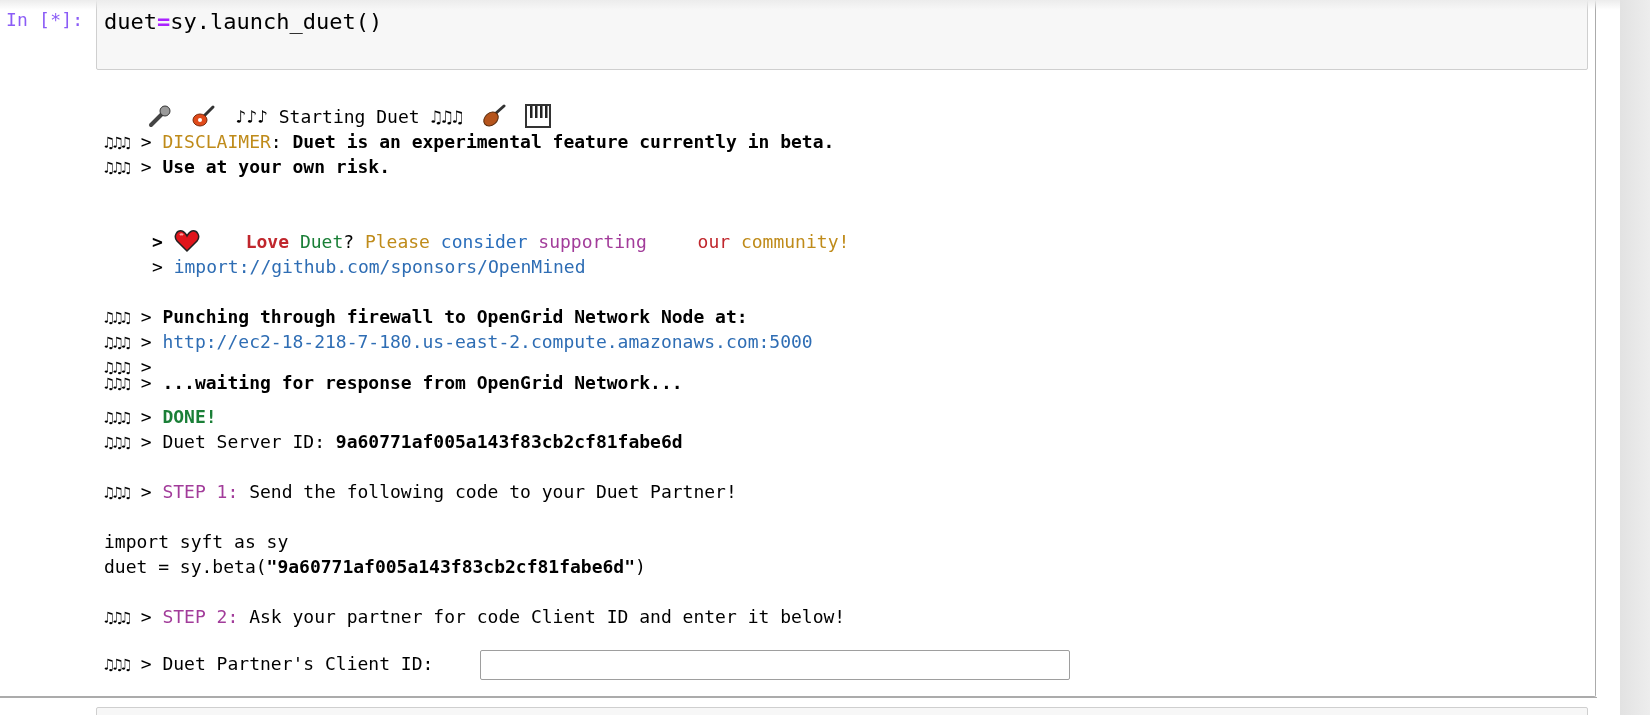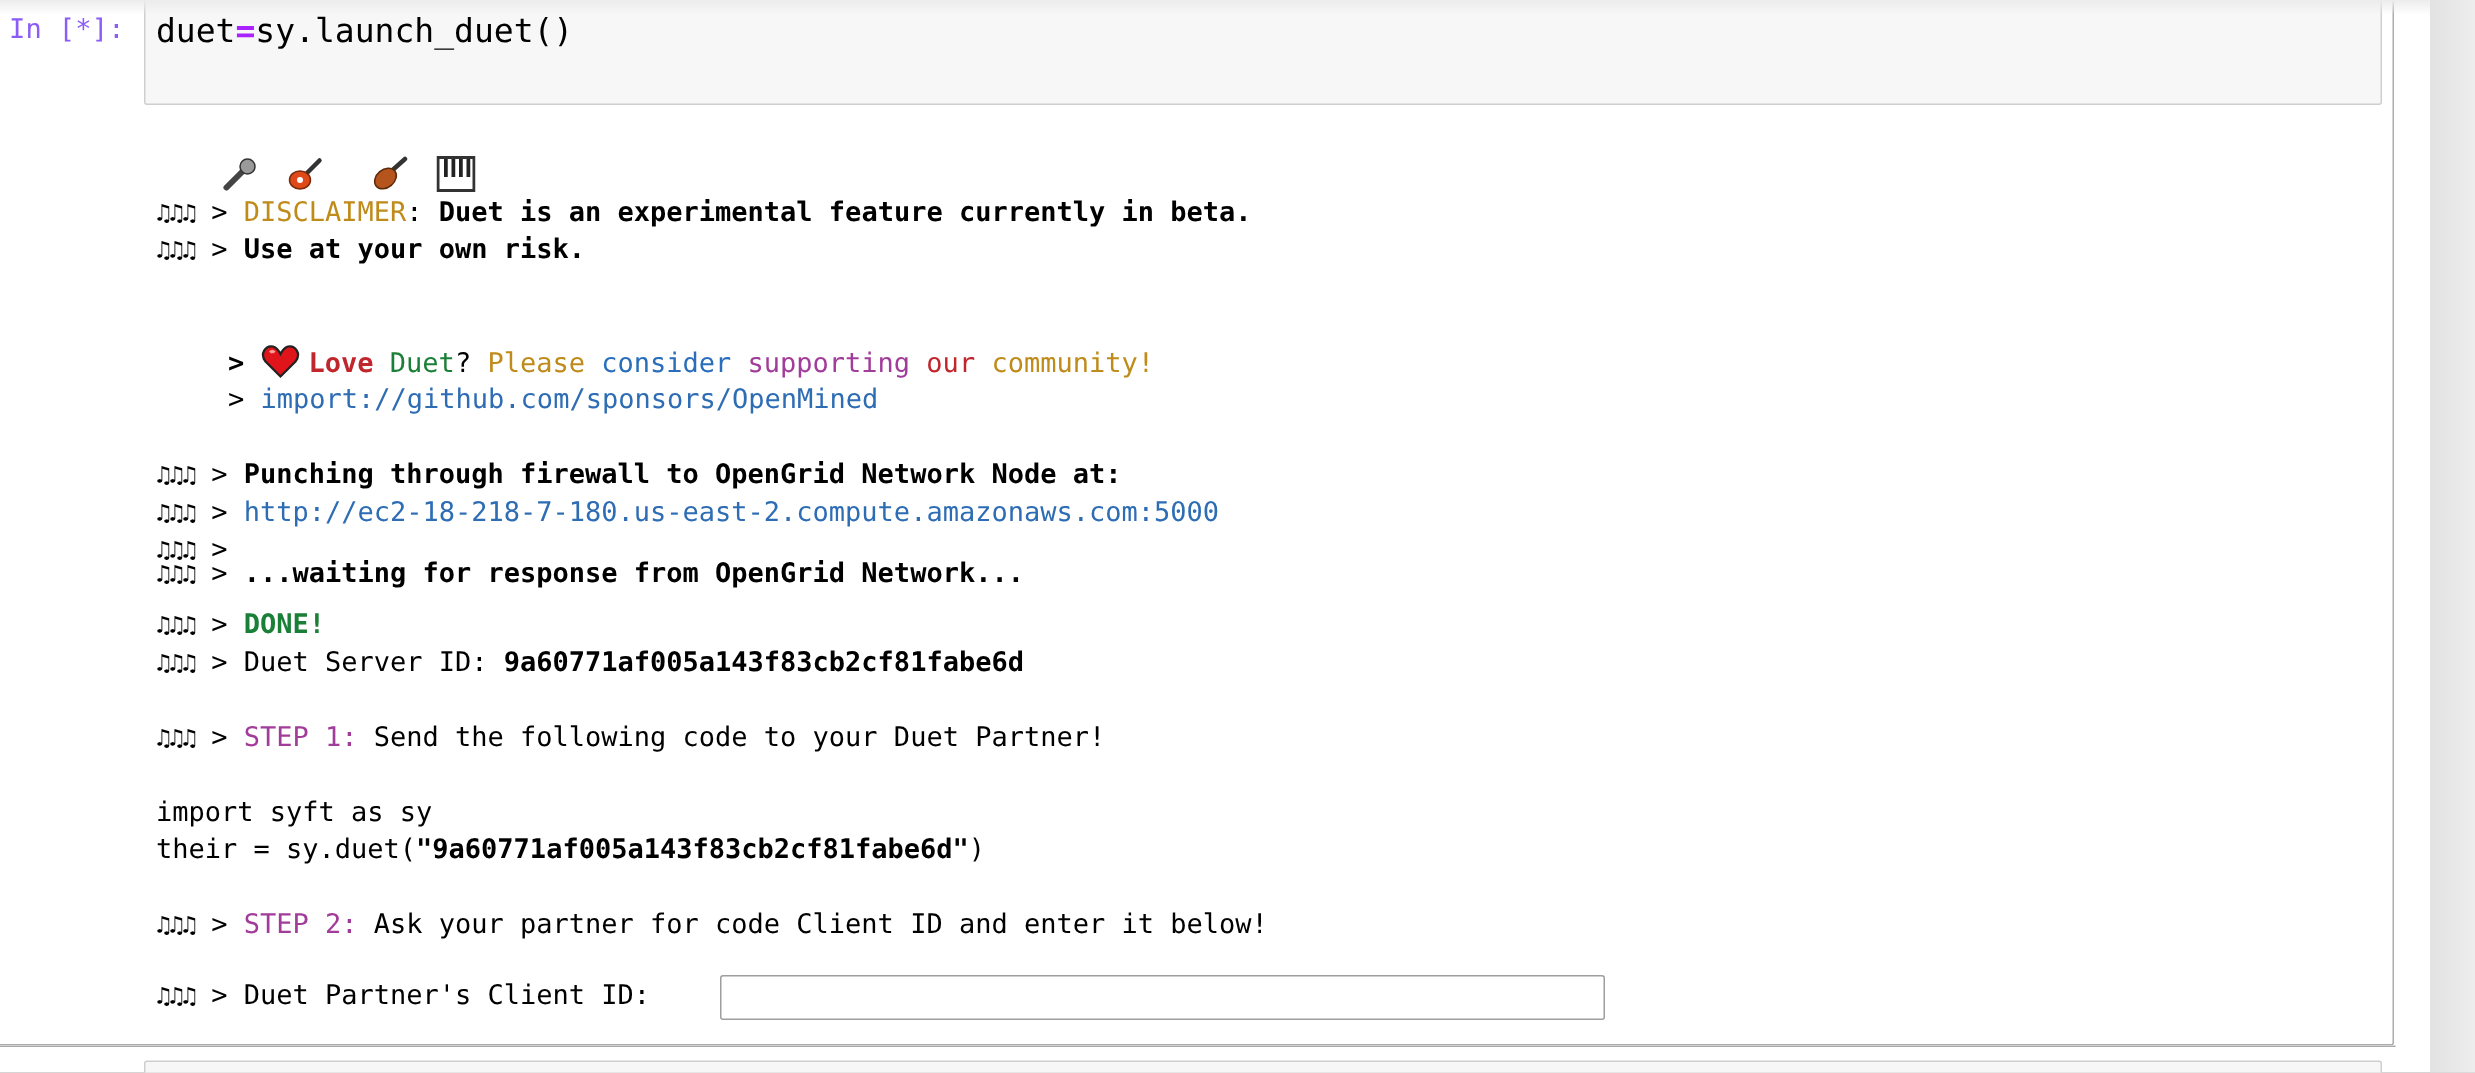--- a/index.html
+++ b/index.html
@@ -14,21 +14,21 @@
   .prompt { position:absolute; left:6px; top:9px; font-size:18px; color:#8b5cf6; letter-spacing:0.2px; }
   .input-area { position:absolute; left:96px; top:-2px; width:1490px; height:70px;
     background:#f7f7f7; border:1px solid #cfcfcf; border-radius:2px; }
   .input-code { position:absolute; left:7px; top:10px; font-size:22px; color:#000; }
   .op { color:#aa22ff; font-weight:bold; }
   .output { position:absolute; left:104px; top:0; width:1480px; }
   .line { position:absolute; left:0; font-size:18px; line-height:25px; white-space:pre; color:#000; }
   .notes { font-size:16px; letter-spacing:-1px; }
   .b { font-weight:bold; }
   .c-orange { color:#bf8b1a; }
-  .c-red { color:#c0272d; }
+  .c-red { color:#c0272d;margin-left:40px; }
   .c-green { color:#1a7f37; }
   .c-blue { color:#2a6ebb; }
   .c-purple { color:#a23c9a; }
   .c-url { color:#2e6db4; font-weight:normal; }
   .c-link { color:#2e6db4; }
   .emoji { display:inline-block; width:26px; height:24px; vertical-align:-5px; margin-right:12px; }
   .client-input { position:absolute; left:480px; top:650px; width:590px; height:30px;
     border:1px solid #9e9e9e; border-radius:2px; background:#fff; box-sizing:border-box; }
   .divider { position:absolute; left:0; top:697px; width:1597px; height:1px; background:#ababab; }
   .next-cell { position:absolute; left:96px; top:707px; width:1490px; height:20px;
@@ -52,21 +52,21 @@
 <div class="output">
 
   <div class="line" style="top:79px;">
     <svg class="emoji" viewBox="0 0 26 24">
       <line x1="4" y1="21" x2="15" y2="10" stroke="#444" stroke-width="4" stroke-linecap="round"></line>
       <circle cx="18" cy="7" r="5" fill="#9a9a9a" stroke="#333" stroke-width="1"></circle>
     </svg><svg class="emoji" viewBox="0 0 26 24" style="margin-left:6px;">
       <line x1="12" y1="13" x2="22" y2="3" stroke="#333" stroke-width="3" stroke-linecap="round"></line>
       <ellipse cx="9" cy="16" rx="7" ry="6" fill="#e04a1a" stroke="#7a2a0a" stroke-width="1"></ellipse>
       <circle cx="9" cy="16" r="2" fill="#fff"></circle>
-    </svg><svg class="emoji" viewBox="0 0 26 24" style="margin-left:18px;">
+    </svg><span style="margin-left:6px;">♪♪♪ Starting Duet ♫♫♫</span><svg class="emoji" viewBox="0 0 26 24" style="margin-left:18px;">
       <line x1="14" y1="10" x2="23" y2="2" stroke="#333" stroke-width="3" stroke-linecap="round"></line>
       <ellipse cx="10" cy="15" rx="8" ry="6" fill="#b5541c" stroke="#5a2a0a" stroke-width="1" transform="rotate(-40 10 15)"></ellipse>
     </svg><svg class="emoji" viewBox="0 0 26 24" style="margin-left:6px;">
       <rect x="1" y="1" width="24" height="22" fill="#fff" stroke="#333" stroke-width="2"></rect>
       <rect x="5" y="2" width="2.5" height="12" fill="#222"></rect>
       <rect x="10" y="2" width="2.5" height="12" fill="#222"></rect>
       <rect x="15" y="2" width="2.5" height="12" fill="#222"></rect>
       <rect x="20" y="2" width="2.5" height="12" fill="#222"></rect>
     </svg>
   </div>
@@ -82,21 +82,21 @@
 
   <div class="line" style="top:304px;"><span class="notes">♫♫♫</span> <span>&gt;</span> <span class="b">Punching through firewall to OpenGrid Network Node at:</span></div>
   <div class="line" style="top:329px;"><span class="notes">♫♫♫</span> <span>&gt;</span> <span class="c-url">http://ec2-18-218-7-180.us-east-2.compute.amazonaws.com:5000</span></div>
   <div class="line" style="top:354px;"><span class="notes">♫♫♫</span> <span>&gt;</span></div>
   <div class="line" style="top:370px;"><span class="notes">♫♫♫</span> <span>&gt;</span> <span class="b">...waiting for response from OpenGrid Network...</span></div>
   <div class="line" style="top:404px;"><span class="notes">♫♫♫</span> <span>&gt;</span> <span class="c-green b">DONE!</span></div>
   <div class="line" style="top:429px;"><span class="notes">♫♫♫</span> <span>&gt;</span> <span>Duet Server ID: </span><span class="b">9a60771af005a143f83cb2cf81fabe6d</span></div>
 
   <div class="line" style="top:479px;"><span class="notes">♫♫♫</span> <span>&gt;</span> <span class="c-purple">STEP 1:</span><span> Send the following code to your Duet Partner!</span></div>
   <div class="line" style="top:529px;"><span>import syft as sy</span></div>
-  <div class="line" style="top:554px;"><span>their = sy.duet(</span><span class="b">"9a60771af005a143f83cb2cf81fabe6d"</span><span>)</span></div>
+  <div class="line" style="top:554px;"><span>duet = sy.beta(</span><span class="b">"9a60771af005a143f83cb2cf81fabe6d"</span><span>)</span></div>
 
   <div class="line" style="top:604px;"><span class="notes">♫♫♫</span> <span>&gt;</span> <span class="c-purple">STEP 2:</span><span> Ask your partner for code Client ID and enter it below!</span></div>
 
   <div class="line" style="top:651px;"><span class="notes">♫♫♫</span> <span>&gt;</span> <span>Duet Partner's Client ID:</span></div>
 </div>
 
 <input class="client-input" type="text" value="" style="">
 
 <div class="divider"></div>
 <div class="next-cell"></div>

